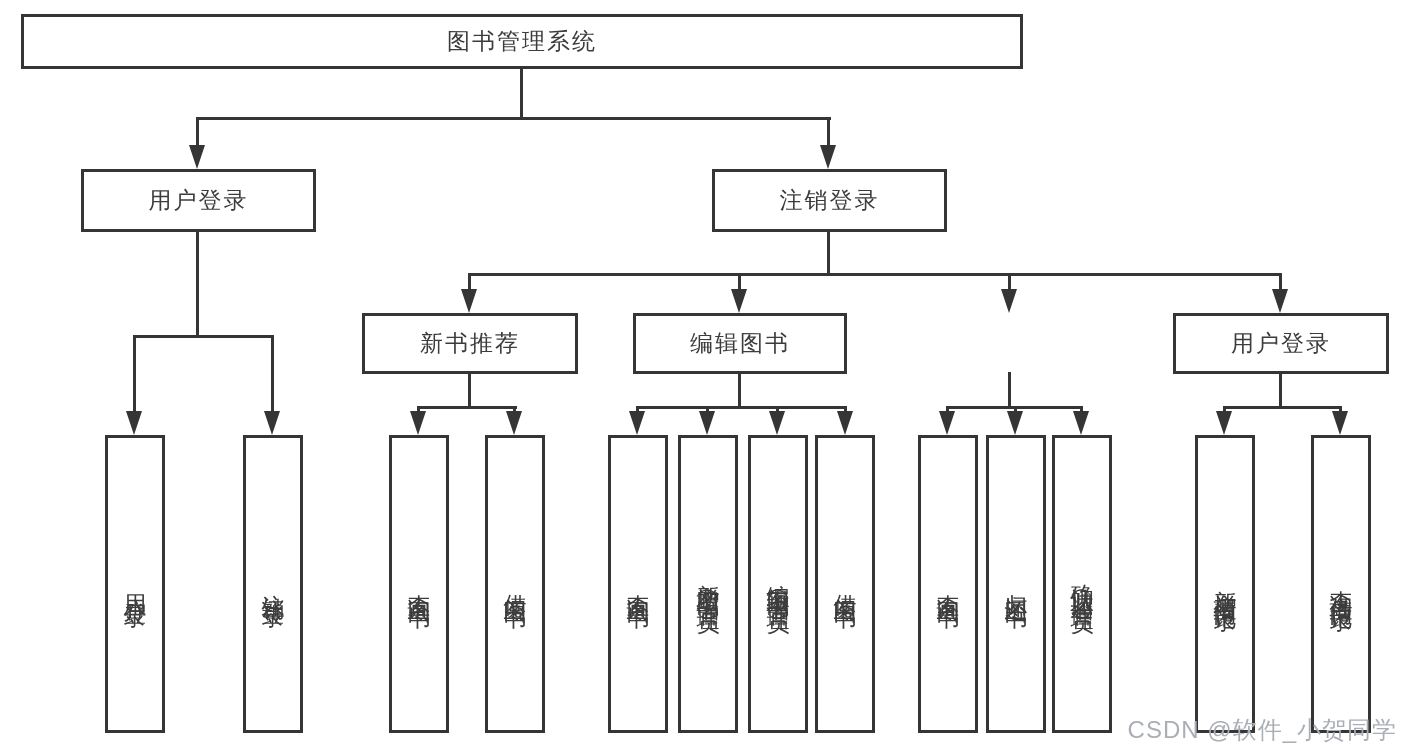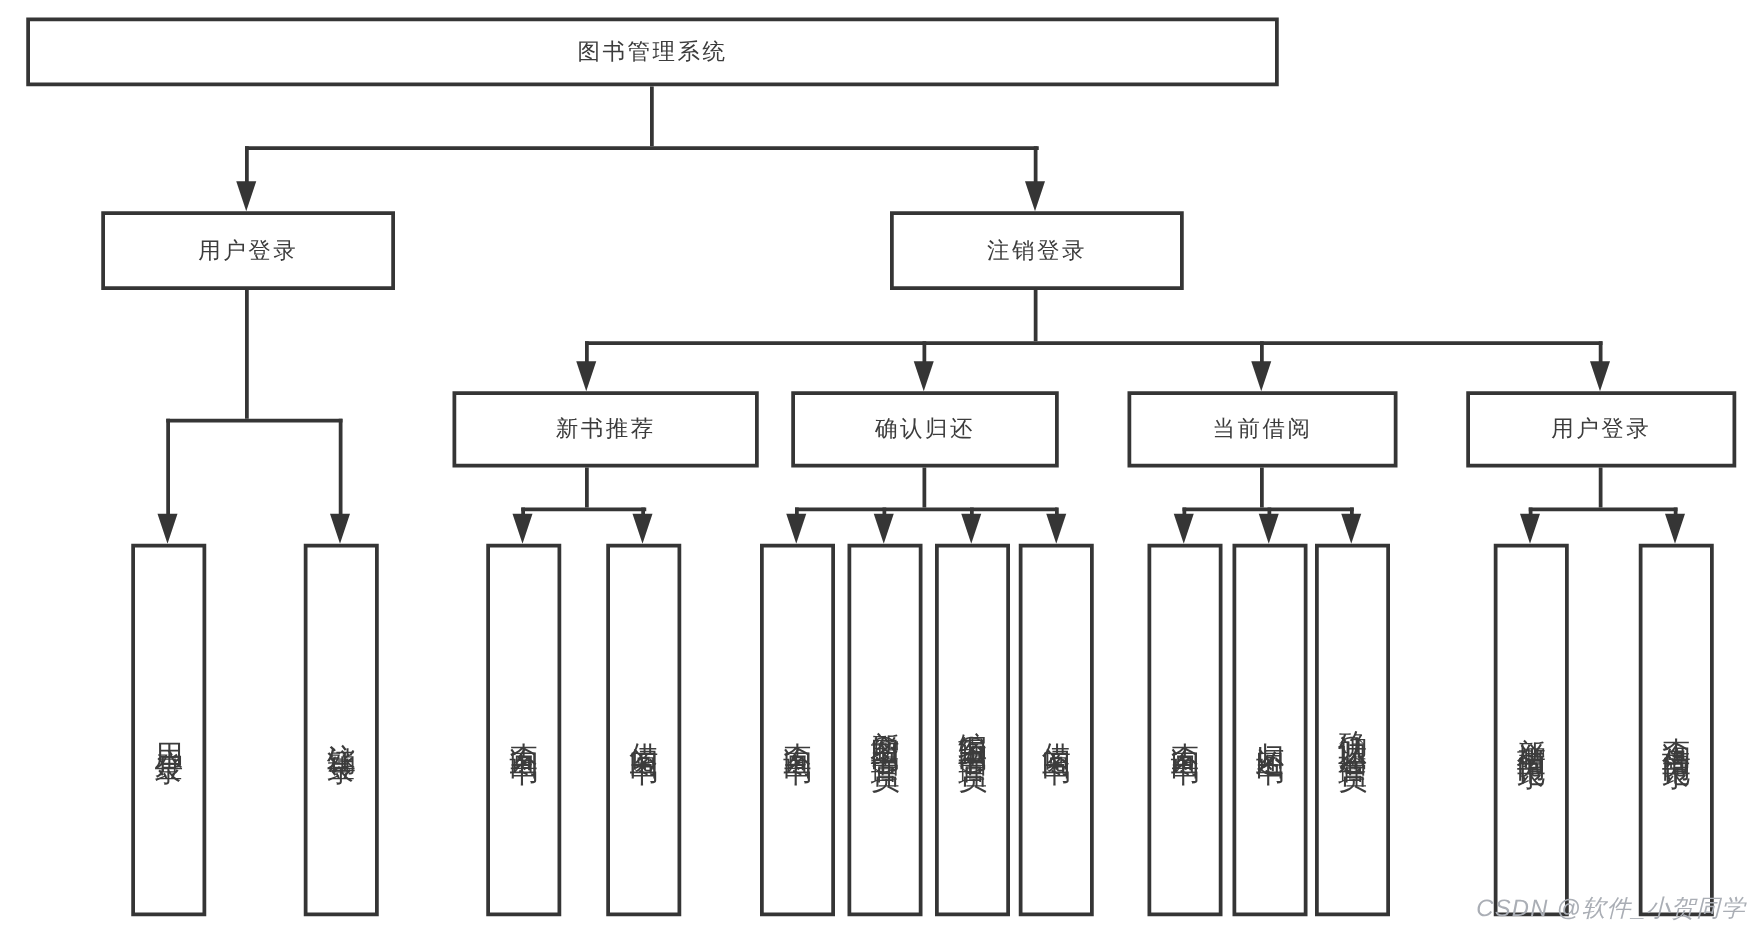--- a/index.html
+++ b/index.html
@@ -12,21 +12,21 @@
   }
   .box{
     position:absolute;
     box-sizing:border-box;
     border:3px solid #353535;
     background:#ffffff;
     display:flex;align-items:center;justify-content:center;
     color:#3c3c3c;
   }
   .box span{
-    font-size:18px;
+    font-size:23px;
     letter-spacing:2px;
     white-space:nowrap;
     line-height:1.2;
   }
   .vert span{
     writing-mode:vertical-rl;
     line-height:1;
     letter-spacing:4px;
     font-size:23px;
   }
@@ -34,25 +34,24 @@
   .hline{position:absolute;height:3px;background:#353535;}
   .arrow{
     position:absolute;width:0;height:0;
     border-left:8px solid transparent;
     border-right:8px solid transparent;
     border-top:24px solid #353535;
   }
   .watermark{
     position:absolute;
     top:714px;right:8px;
-    font-size:19px;
+    font-size:24px;
     color:#aaaeb5;
     letter-spacing:1px;
     z-index:5;
-    font-style:italic;
   }
 </style>
 </head>
 <body>
 
 <div id="canvas">
 
   <div class="vline" style="left:520px;top:69px;height:48px"></div>
   <div class="hline" style="left:196px;top:117px;width:635px"></div>
   <div class="vline" style="left:196px;top:117px;height:32px"></div>
@@ -116,28 +115,25 @@
     <span>图书管理系统</span>
   </div>
 
   <div class="box" style="left:81px;top:169px;width:235px;height:63px">
     <span>用户登录</span>
   </div>
   <div class="box" style="left:712px;top:169px;width:235px;height:63px">
     <span>注销登录</span>
   </div>
 
-  <div class="box" style="left:362px;top:313px;width:245px;height:61px">
+  <div class="box" style="left:362px;top:313px;width:216px;height:61px">
     <span>新书推荐</span>
   </div>
   <div class="box" style="left:633px;top:313px;width:214px;height:61px">
-    <span>确认归还</span>
-  </div>
-  <div class="box" style="left:902px;top:313px;width:216px;height:61px">
-    <span>当前借阅</span>
+    <span>编辑图书</span>
   </div>
   <div class="box" style="left:1173px;top:313px;width:216px;height:61px">
     <span>用户登录</span>
   </div>
 
   <div class="box vert" style="left:105px;top:435px;width:60px;height:298px">
     <span>用户登录</span>
   </div>
   <div class="box vert" style="left:243px;top:435px;width:60px;height:298px">
     <span>注销登录</span>

